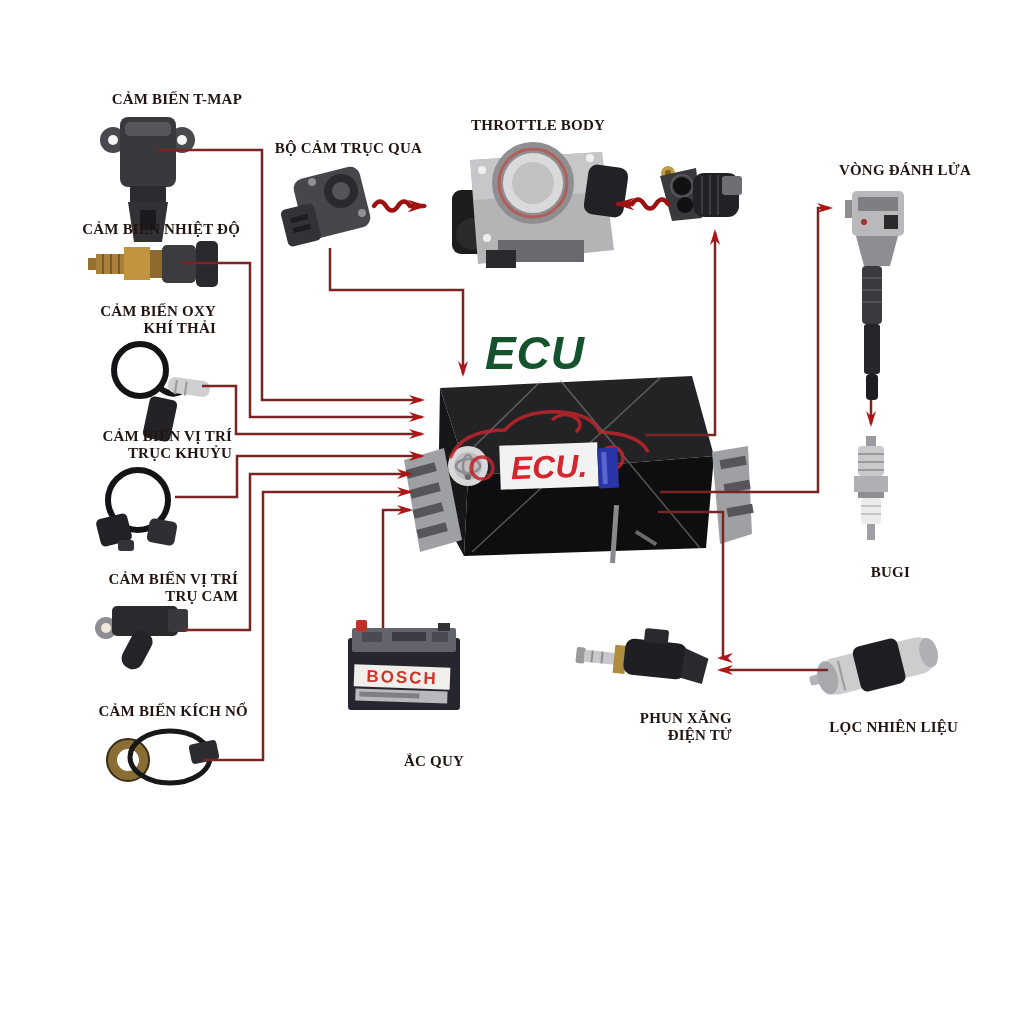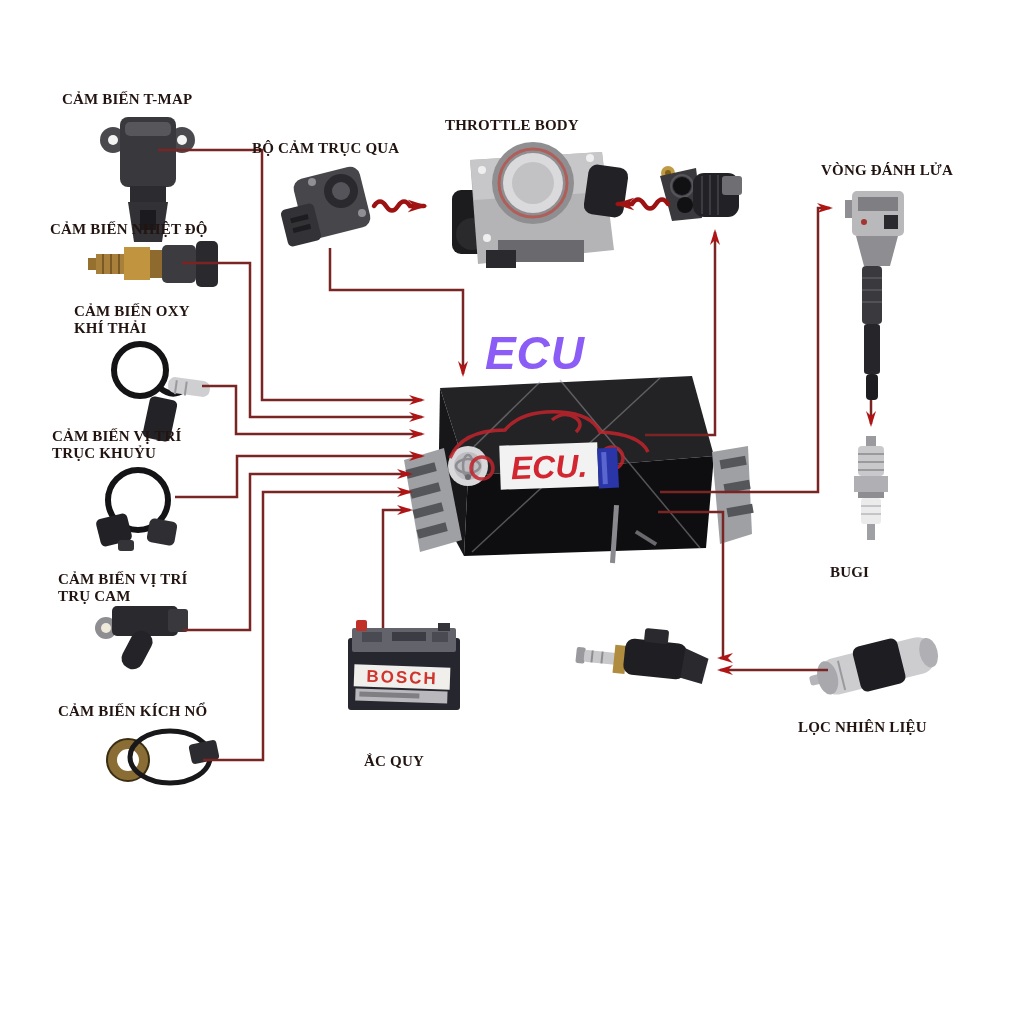--- a/index.html
+++ b/index.html
@@ -1,23 +1,23 @@
 <!DOCTYPE html>
 <html><head>
 <meta charset="utf-8">
 <style>
   html,body{margin:0;padding:0;background:#ffffff;}
   #stage{position:relative;width:1024px;height:1024px;background:#ffffff;overflow:hidden;
          font-family:"Liberation Serif", serif;}
   #art{position:absolute;left:0;top:0;}
   .lbl{position:absolute;font-weight:bold;font-size:15px;line-height:17px;color:#221410;
-       text-align:left;white-space:pre-line;letter-spacing:.2px;
+       text-align:right;white-space:pre-line;letter-spacing:.2px;
        font-family:"Liberation Serif", serif;}
   .ecu-title{position:absolute;font-family:"Liberation Sans", sans-serif;
-       font-style:italic;font-weight:bold;font-size:46px;color:#8b5cf6;
+       font-style:italic;font-weight:bold;font-size:46px;color:#14532d;
        text-align:center;letter-spacing:1px;}
   .wire{stroke:#7a2424;stroke-width:2.5;fill:none;marker-end:url(#arw);}
   .squig{stroke:#9c1212;stroke-width:4.5;fill:none;marker-end:url(#arw2);stroke-linecap:round;}
 </style>
 </head>
 <body>
 
 <div id="stage">
 
 <svg id="art" width="1024" height="1024" viewBox="0 0 1024 1024">
@@ -251,28 +251,30 @@
     <path class="wire" d="M871,400 V424"></path>
     <path class="wire" d="M658,512 H723 V658 H720"></path>
     <path class="wire" d="M828,670 H720"></path>
     <path class="squig" d="M374,206 q6,-9 12,0 t12,0 t12,0 l14,0"></path>
     <path class="squig" d="M668,204 q-6,-9 -12,0 t-12,0 t-12,0 l-14,0"></path>
   </g>
 </svg>
 
   <div class="lbl" style="left:62px;top:91px;width:180px">CẢM BIẾN T-MAP</div>
   <div class="lbl" style="left:50px;top:221px;width:190px">CẢM BIẾN NHIỆT ĐỘ</div>
-  <div class="lbl" style="left:74px;top:303px;width:160px">CẢM BIẾN OXY
+  <div class="lbl" style="left:56px;top:303px;width:160px">CẢM BIẾN OXY
 KHÍ THẢI</div>
   <div class="lbl" style="left:52px;top:428px;width:180px">CẢM BIẾN VỊ TRÍ
 TRỤC KHUỶU</div>
   <div class="lbl" style="left:58px;top:571px;width:180px">CẢM BIẾN VỊ TRÍ
 TRỤ CAM</div>
   <div class="lbl" style="left:58px;top:703px;width:190px">CẢM BIẾN KÍCH NỔ</div>
   <div class="lbl" style="left:252px;top:140px;width:170px">BỘ CẢM TRỤC QUA</div>
   <div class="lbl" style="left:445px;top:117px;width:160px">THROTTLE BODY</div>
   <div class="lbl" style="left:821px;top:162px;width:150px">VÒNG ĐÁNH LỬA</div>
   <div class="lbl" style="left:830px;top:564px;width:80px">BUGI</div>
   <div class="lbl" style="left:364px;top:753px;width:100px">ẮC QUY</div>
+  <div class="lbl" style="left:600px;top:710px;width:132px">PHUN XĂNG
+ĐIỆN TỬ</div>
   <div class="lbl" style="left:798px;top:719px;width:160px">LỌC NHIÊN LIỆU</div>
 
   <div class="ecu-title" style="left:455px;top:326px;width:160px">ECU</div>
 </div>
 
 </body></html>

